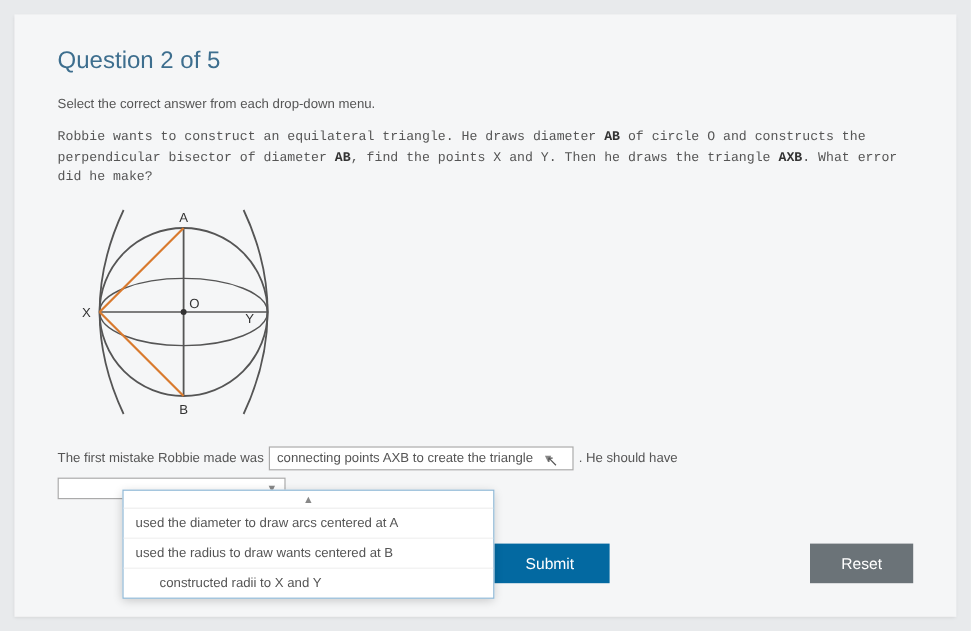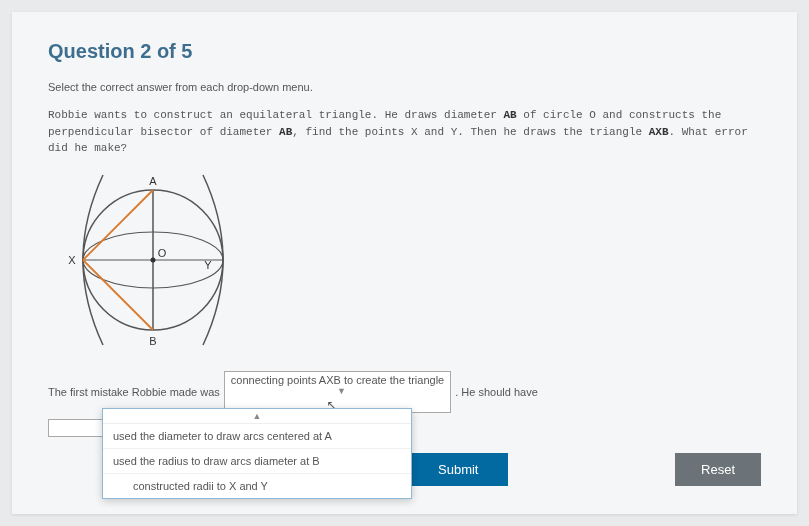--- a/index.html
+++ b/index.html
@@ -15,21 +15,21 @@
       background: #f5f6f7;
       margin: 12px;
       padding: 28px 36px 20px 36px;
       height: calc(100% - 24px);
       position: relative;
       box-shadow: 0 1px 3px rgba(0,0,0,0.1);
     }
     .question-title {
       color: #3d6e8e;
       font-size: 20px;
-      font-weight: bold;
+      font-weight: normal;
       margin-bottom: 18px;
     }
     .instruction {
       color: #555;
       font-size: 11px;
       margin-bottom: 14px;
     }
     .problem-text {
       color: #555;
       font-size: 11px;
@@ -55,21 +55,20 @@
       display: inline-flex;
       align-items: center;
       border: 1px solid #aaa;
       background: #fff;
       padding: 2px 6px;
       font-size: 11px;
       color: #555;
       cursor: pointer;
       position: relative;
       min-height: 18px;
-      flex-direction: column;
     }
     .dropdown .caret {
       margin-left: 8px;
       font-size: 9px;
       color: #888;
     }
     .cursor-icon {
       font-size: 12px;
       position: relative;
       top: 2px;
@@ -185,21 +184,21 @@
   <div class="answer-line" style="margin-left:0;">
     <span class="dropdown empty-dropdown">
       <span style="flex:1"></span>
       <span class="caret">▼</span>
     </span>
   </div>
 
   <div class="dropdown-open">
     <div class="caret-top">▲</div>
     <div class="option">used the diameter to draw arcs centered at A</div>
-    <div class="option">used the radius to draw arcs diameter at B</div>
+    <div class="option">used the radius to draw wants centered at B</div>
     <div class="option">constructed radii to X and Y</div>
   </div>
 
   <div class="button-bar">
     <button class="btn-submit">Submit</button>
     <button class="btn-reset">Reset</button>
   </div>
 
 </div>
 

